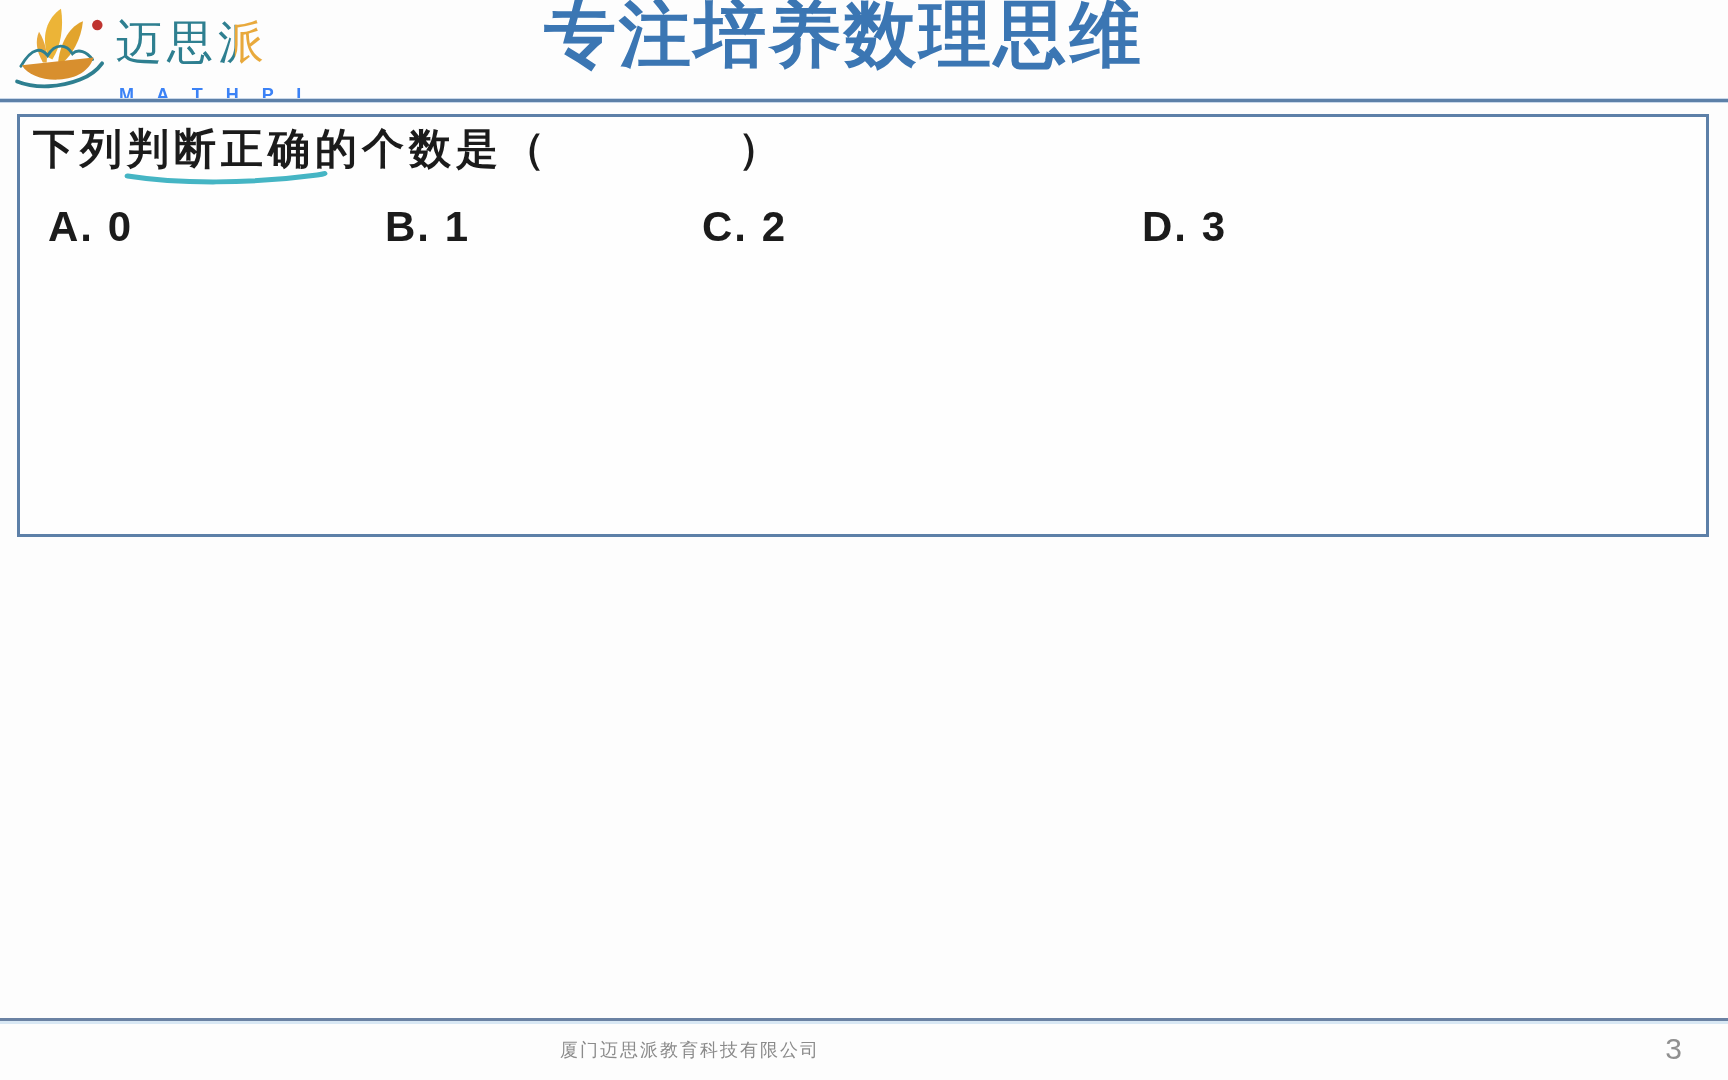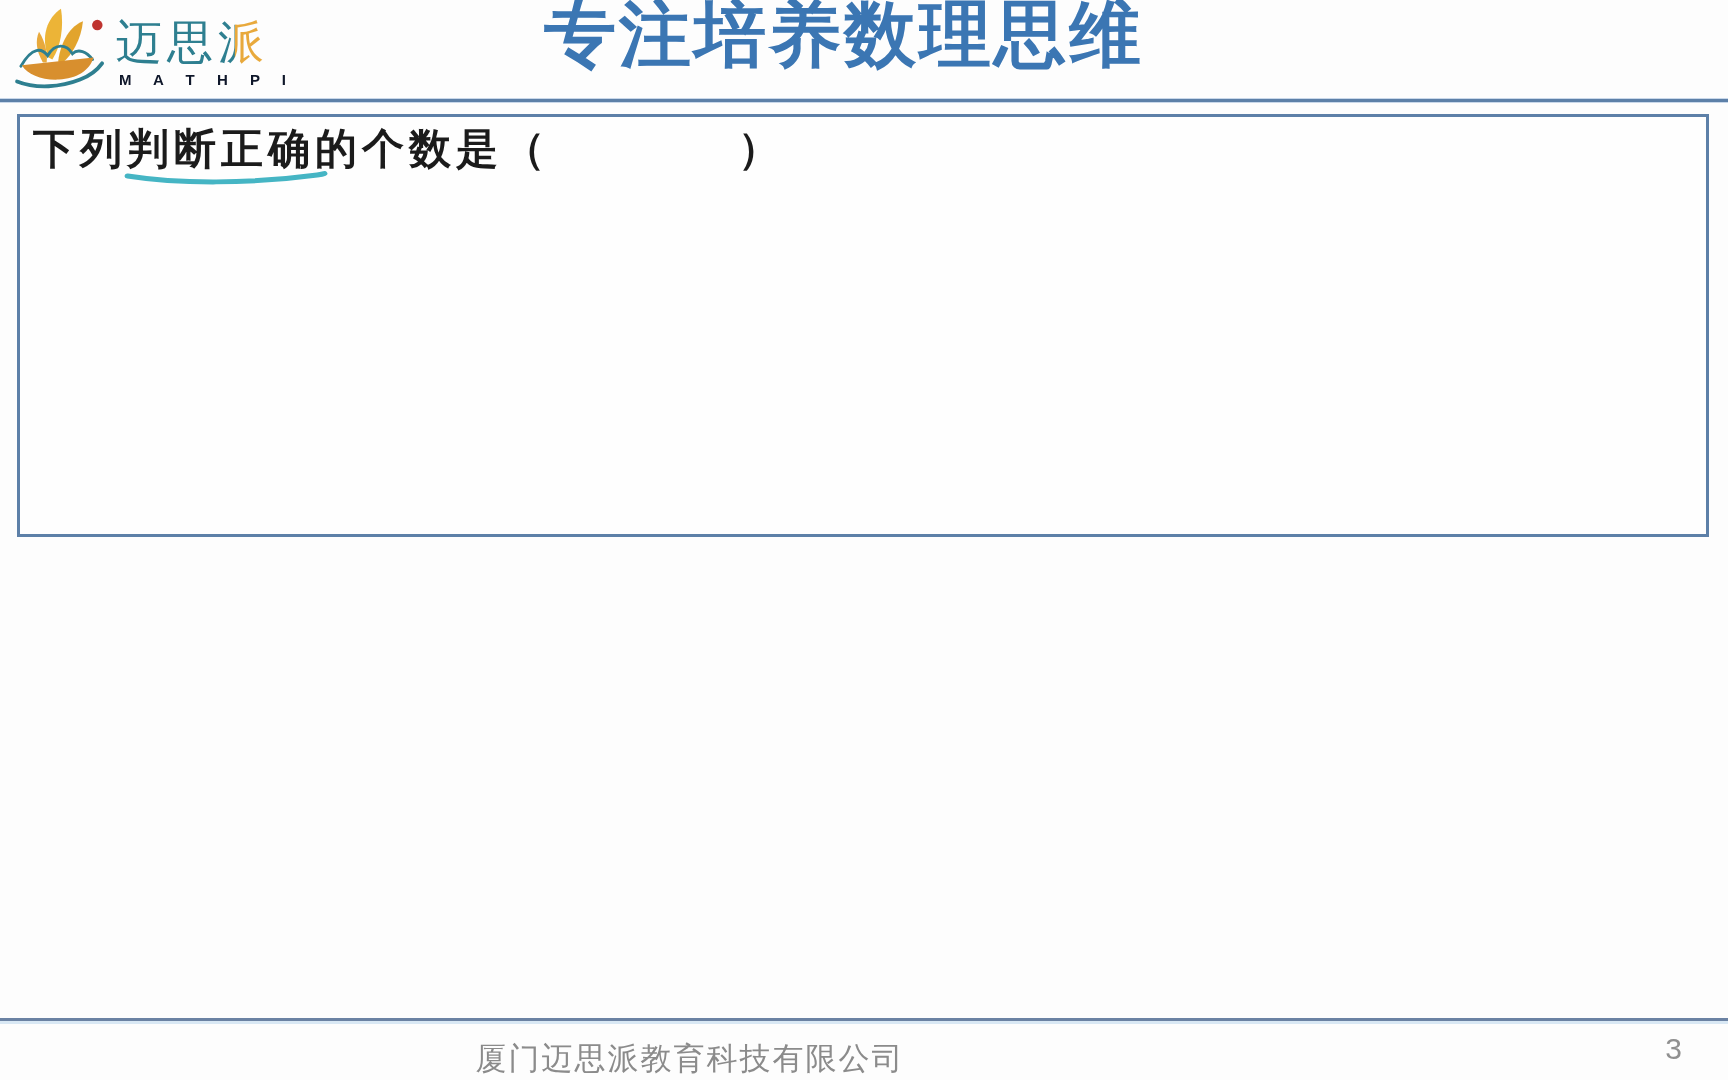--- a/index.html
+++ b/index.html
@@ -23,23 +23,23 @@
   .logo-cn {
     font-size:46px; font-weight:400; line-height:1.05;
     color:#2e7f90; letter-spacing:5px; white-space:nowrap;
   }
   .logo-cn .cn-accent {
     background:linear-gradient(90deg,#2e7f90 0%,#2e7f90 32%,#e8a93c 34%,#e8a93c 100%);
     -webkit-background-clip:text; background-clip:text;
     -webkit-text-fill-color:transparent; color:#2e7f90;
   }
   .logo-en {
-    margin-top:5px; padding-left:3px;
-    font-size:15px; font-weight:700; letter-spacing:9px;
-    color:#0f172a; white-space:nowrap;
+    margin-top:19px; padding-left:3px;
+    font-size:18px; font-weight:700; letter-spacing:9px;
+    color:#3b82f6; white-space:nowrap;
   }
   .page-title {
     position:absolute; top:2px; left:0; right:40px;
     text-align:center;
     font-size:72px; font-weight:700; letter-spacing:3px;
     color:#3b76b3; line-height:64px;
   }
   .header-divider {
     position:absolute; top:99px; left:0;
     width:1728px; height:3px;
@@ -86,21 +86,21 @@
   
   .footer-divider {
     position:absolute; top:1018px; left:0;
     width:1728px; height:3px;
     background:#6b82a3;
     box-shadow:0 3px 0 #d9e8f4;
   }
   .footer-company {
     position:absolute; top:1038px; left:0; width:1380px;
     text-align:center;
-    font-size:31px; font-weight:400; color:#8b8b8b;
+    font-size:18px; font-weight:400; color:#8b8b8b;
     letter-spacing:2px;
   }
   .page-number {
     position:absolute; top:1032px; right:46px;
     font-size:30px; color:#909090;
   }
 </style>
 </head>
 <body>
 
@@ -124,19 +124,25 @@
 
   <div class="page-title">专注培养数理思维</div>
   <div class="header-divider"></div>
 
   <div class="question-box">
     <div class="q-line"><span>下列</span><span class="u-wrap"><span>判断正确</span><svg viewBox="0 0 170 15" preserveAspectRatio="none">
             <path d="M3,4 C45,12 105,12 161,3 C164,2.5 166,2 167,1.5" fill="none" stroke="#45b5c4" stroke-width="5" stroke-linecap="round"></path>
           </svg></span><span>的个数是（　　　　）</span></div>
 
 
+    <div class="options-row">
+      <span class="opt opt-a">A. 0</span>
+      <span class="opt opt-b">B. 1</span>
+      <span class="opt opt-c">C. 2</span>
+      <span class="opt opt-d">D. 3</span>
+    </div>
   </div>
 
   <div class="footer-divider"></div>
   <div class="footer-company">厦门迈思派教育科技有限公司</div>
   <div class="page-number">3</div>
 
 </div>
 
 </body></html>

